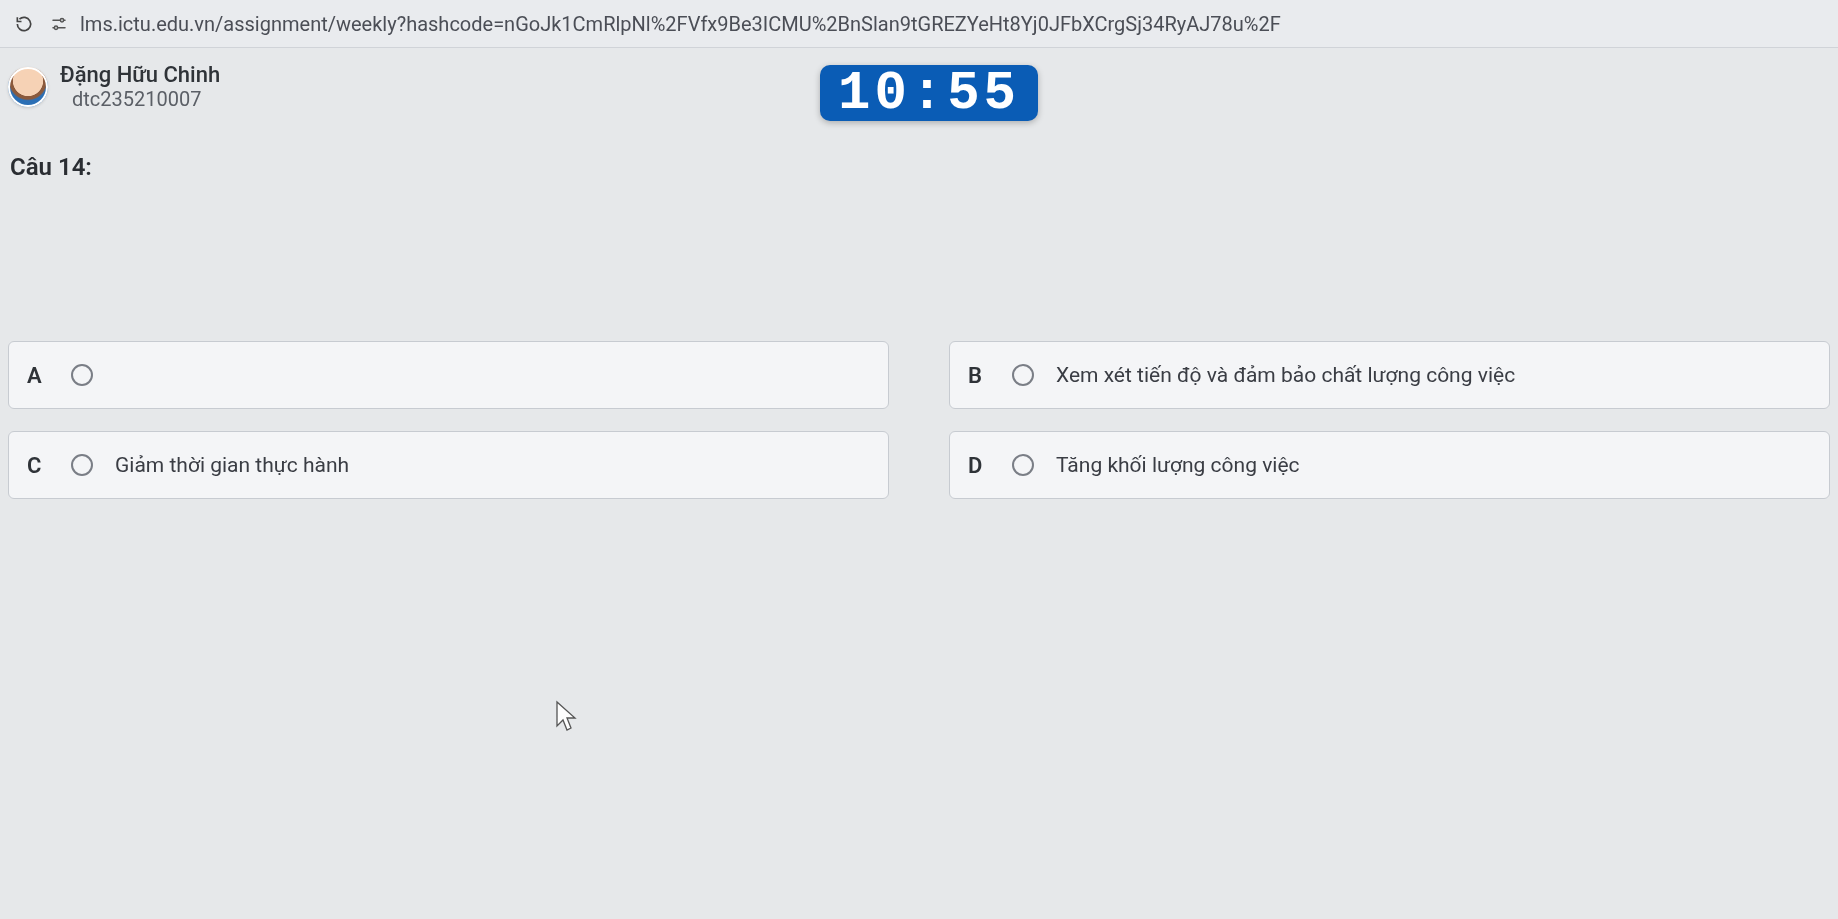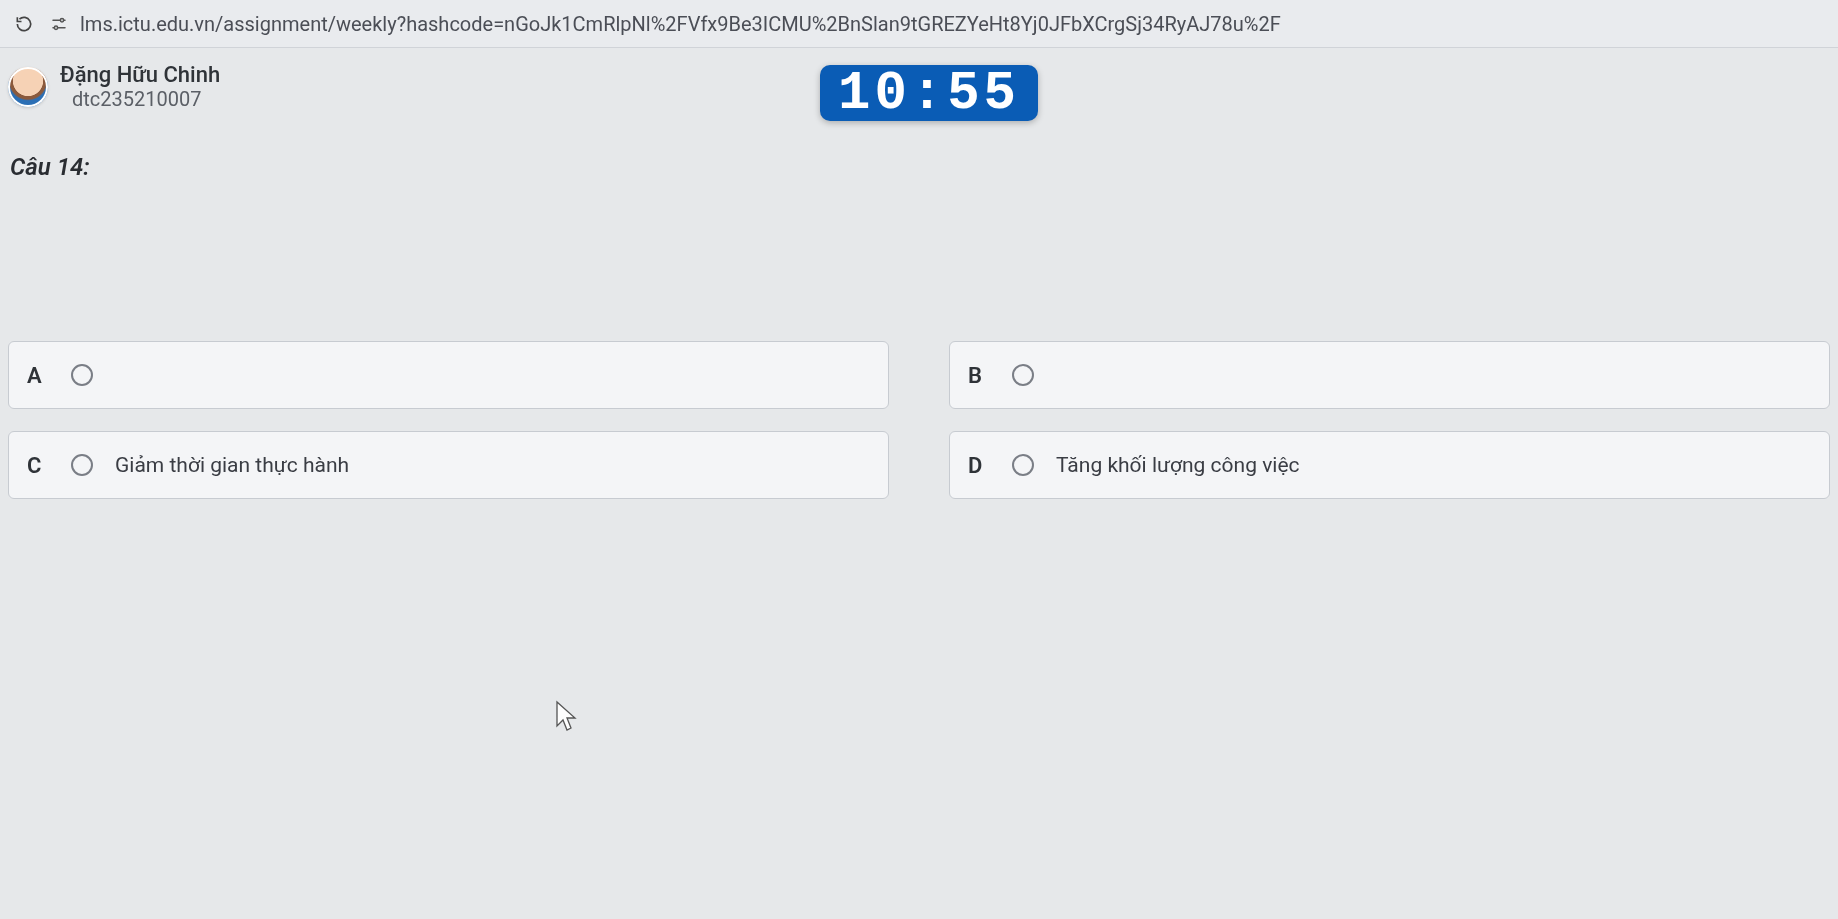--- a/index.html
+++ b/index.html
@@ -78,21 +78,20 @@
     padding: 2px 18px 0 18px;
     border-radius: 10px;
     line-height: 1;
     box-shadow: 0 2px 6px rgba(0,0,0,.25);
     font-weight: 600;
   }
 
   
   .question {
     padding: 30px 22px 0 10px;
-    font-style: italic;
   }
   .q-number { font-size: 24px; font-weight: 600; color: #2a2d32; }
   .q-text   { font-size: 22px; color: #3a3d44; margin-top: 18px; }
 
   
   .options {
     display: grid;
     grid-template-columns: 1fr 1fr;
     gap: 22px 60px;
     padding: 160px 8px 0 8px;
@@ -171,20 +170,21 @@
 <div class="options">
 
   <div class="option">
     <span class="opt-letter">A</span>
     <span class="radio"></span>
   </div>
 
   <div class="option">
     <span class="opt-letter">B</span>
     <span class="radio"></span>
+    <span class="opt-text">Xem xét tiến độ và đảm bảo chất lượng công việc</span>
   </div>
 
   <div class="option">
     <span class="opt-letter">C</span>
     <span class="radio"></span>
     <span class="opt-text">Giảm thời gian thực hành</span>
   </div>
 
   <div class="option">
     <span class="opt-letter">D</span>

